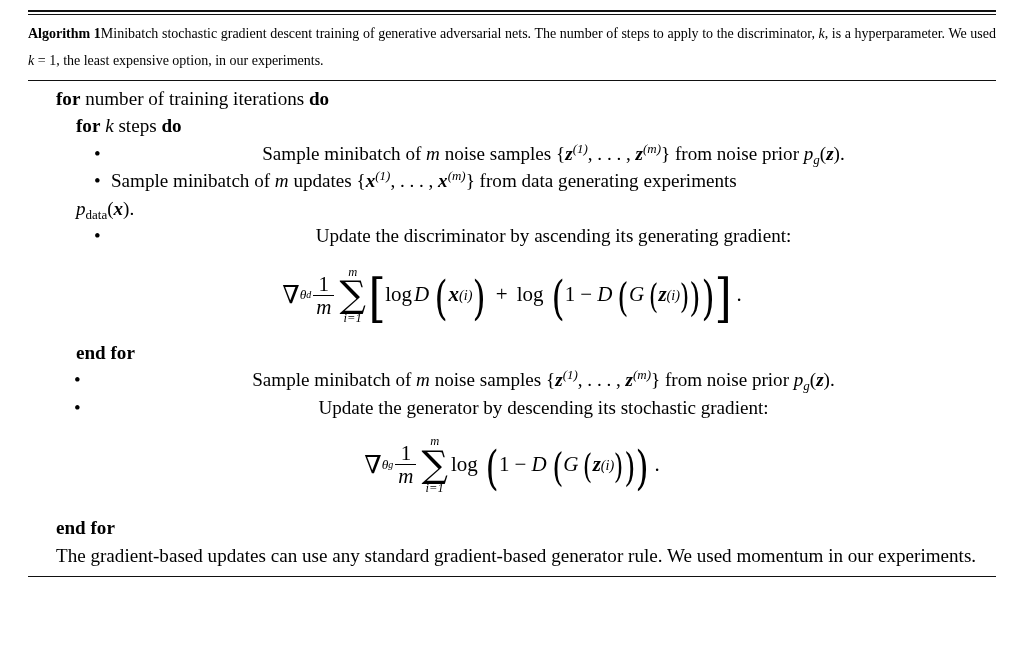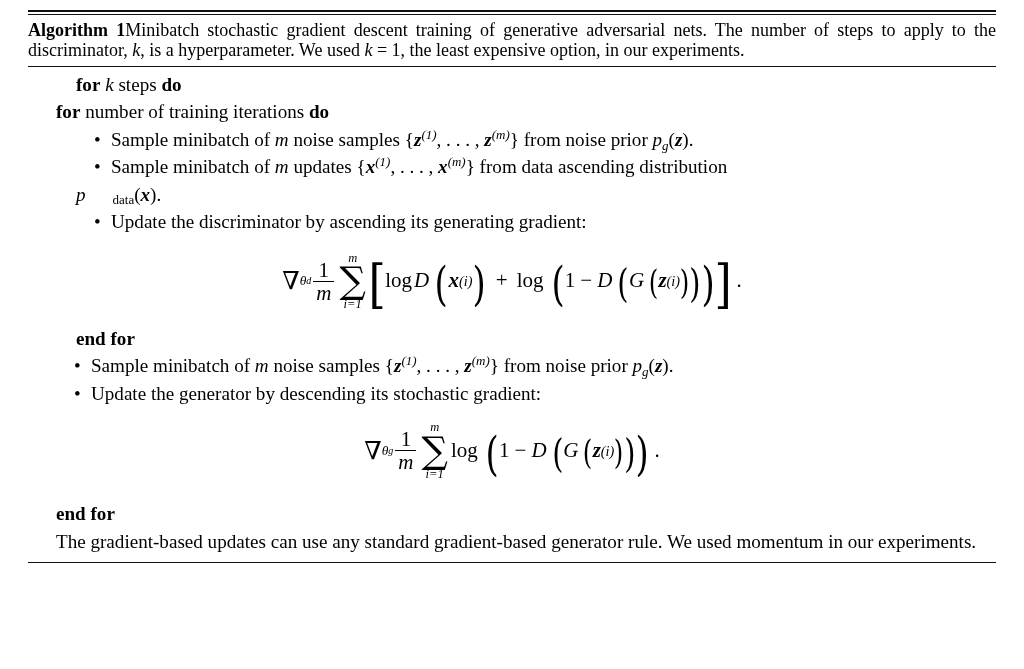--- a/index.html
+++ b/index.html
@@ -30,62 +30,62 @@
     border-top: 1.1px solid #111;
     width: 100%;
     margin-top: 4px;
   }
   .rule-bottom {
     border-top: 1.1px solid #111;
     width: 100%;
     margin-top: 7px;
   }
   .caption {
-    font-size: 18px;
-    line-height: 20px;
+    font-size: 14px;
+    line-height: 27px;
     text-align: justify;
     padding: 5px 0 2px 0;
     hyphens: none;
   }
   .caption .algname { font-weight: bold; }
   .body {
     font-size: 19.1px;
     line-height: 27.5px;
     padding-top: 4px;
   }
   .kw { font-weight: bold; }
   .mi {
     font-family: "Liberation Serif", "DejaVu Serif", serif;
     font-style: italic;
   }
   .mb {
     font-style: italic;
     font-weight: bold;
   }
-  .mup { font-style: normal; margin-left: 27px; }
+  .mup { font-style: normal; }
   .line { white-space: nowrap; }
   .ind1 { padding-left: 28px; }
   .ind2 { padding-left: 48px; }
   .ind3 { padding-left: 48px; }
   .bullet-row {
     display: flex;
     padding-left: 66px;
   }
   .bullet-row.shallow { padding-left: 46px; }
   .bullet-mark {
     width: 17px;
     flex: 0 0 17px;
     text-align: left;
   }
   .bullet-text {
     flex: 1 1 auto;
     text-align: justify;
     text-justify: inter-word;
   }
-  .bullet-text.nojust { text-align: left; }
+  .bullet-text.nojust { text-align: center; }
   .sup {
     font-size: 0.68em;
     vertical-align: super;
     line-height: 0;
   }
   .sub {
     font-size: 0.68em;
     vertical-align: -0.28em;
     line-height: 0;
   }
@@ -192,36 +192,36 @@
   <div class="rule-top"></div>
 
   <div class="caption">
     <span class="algname"></span><span class="algname">Algorithm 1</span><span>Minibatch stochastic gradient descent training of generative adversarial nets. The number of steps to apply to the discriminator, </span><span class="mi">k</span><span>, is a hyperparameter. We used </span><span class="mi">k</span><span> = </span><span>1</span><span>, the least expensive option, in our experiments.</span>
   </div>
 
   <div class="rule-mid"></div>
 
   <div class="body">
 
+    <div class="line ind1">
+      <span class="kw">for</span><span> number of training iterations </span><span class="kw">do</span>
+    </div>
+
     <div class="line ind2">
       <span class="kw">for</span><span>&nbsp;</span><span class="mi">k</span><span> steps </span><span class="kw">do</span>
     </div>
 
-    <div class="line ind1">
-      <span class="kw">for</span><span> number of training iterations </span><span class="kw">do</span>
-    </div>
-
     <div class="bullet-row">
       <span class="bullet-mark">•</span>
       <span class="bullet-text nojust"><span>Sample minibatch of </span><span class="mi">m</span><span> noise samples </span><span>{</span><span class="mb">z</span><span class="sup mi">(1)</span><span>, . . . , </span><span class="mb">z</span><span class="sup mi">(m)</span><span>}</span><span> from noise prior </span><span class="mi">p</span><span class="sub mi">g</span><span>(</span><span class="mb">z</span><span>)</span><span>.</span></span>
     </div>
 
     <div class="bullet-row">
       <span class="bullet-mark">•</span>
-      <span class="bullet-text"><span>Sample minibatch of </span><span class="mi">m</span><span> updates </span><span>{</span><span class="mb">x</span><span class="sup mi">(1)</span><span>, . . . , </span><span class="mb">x</span><span class="sup mi">(m)</span><span>}</span><span> from data ascending distribution </span></span>
+      <span class="bullet-text"><span>Sample minibatch of </span><span class="mi">m</span><span> updates </span><span>{</span><span class="mb">x</span><span class="sup mi">(1)</span><span>, . . . , </span><span class="mb">x</span><span class="sup mi">(m)</span><span>}</span><span> from data generating experiments </span></span>
     </div>
     <div class="line ind3"><span class="mi">p</span><span class="sub mup">data</span><span>(</span><span class="mb">x</span><span>)</span><span>.</span>
     </div>
 
     <div class="bullet-row">
       <span class="bullet-mark">•</span>
       <span class="bullet-text nojust">Update the discriminator by ascending its generating gradient:</span>
     </div>
 
     <div class="display-eq eq1">

